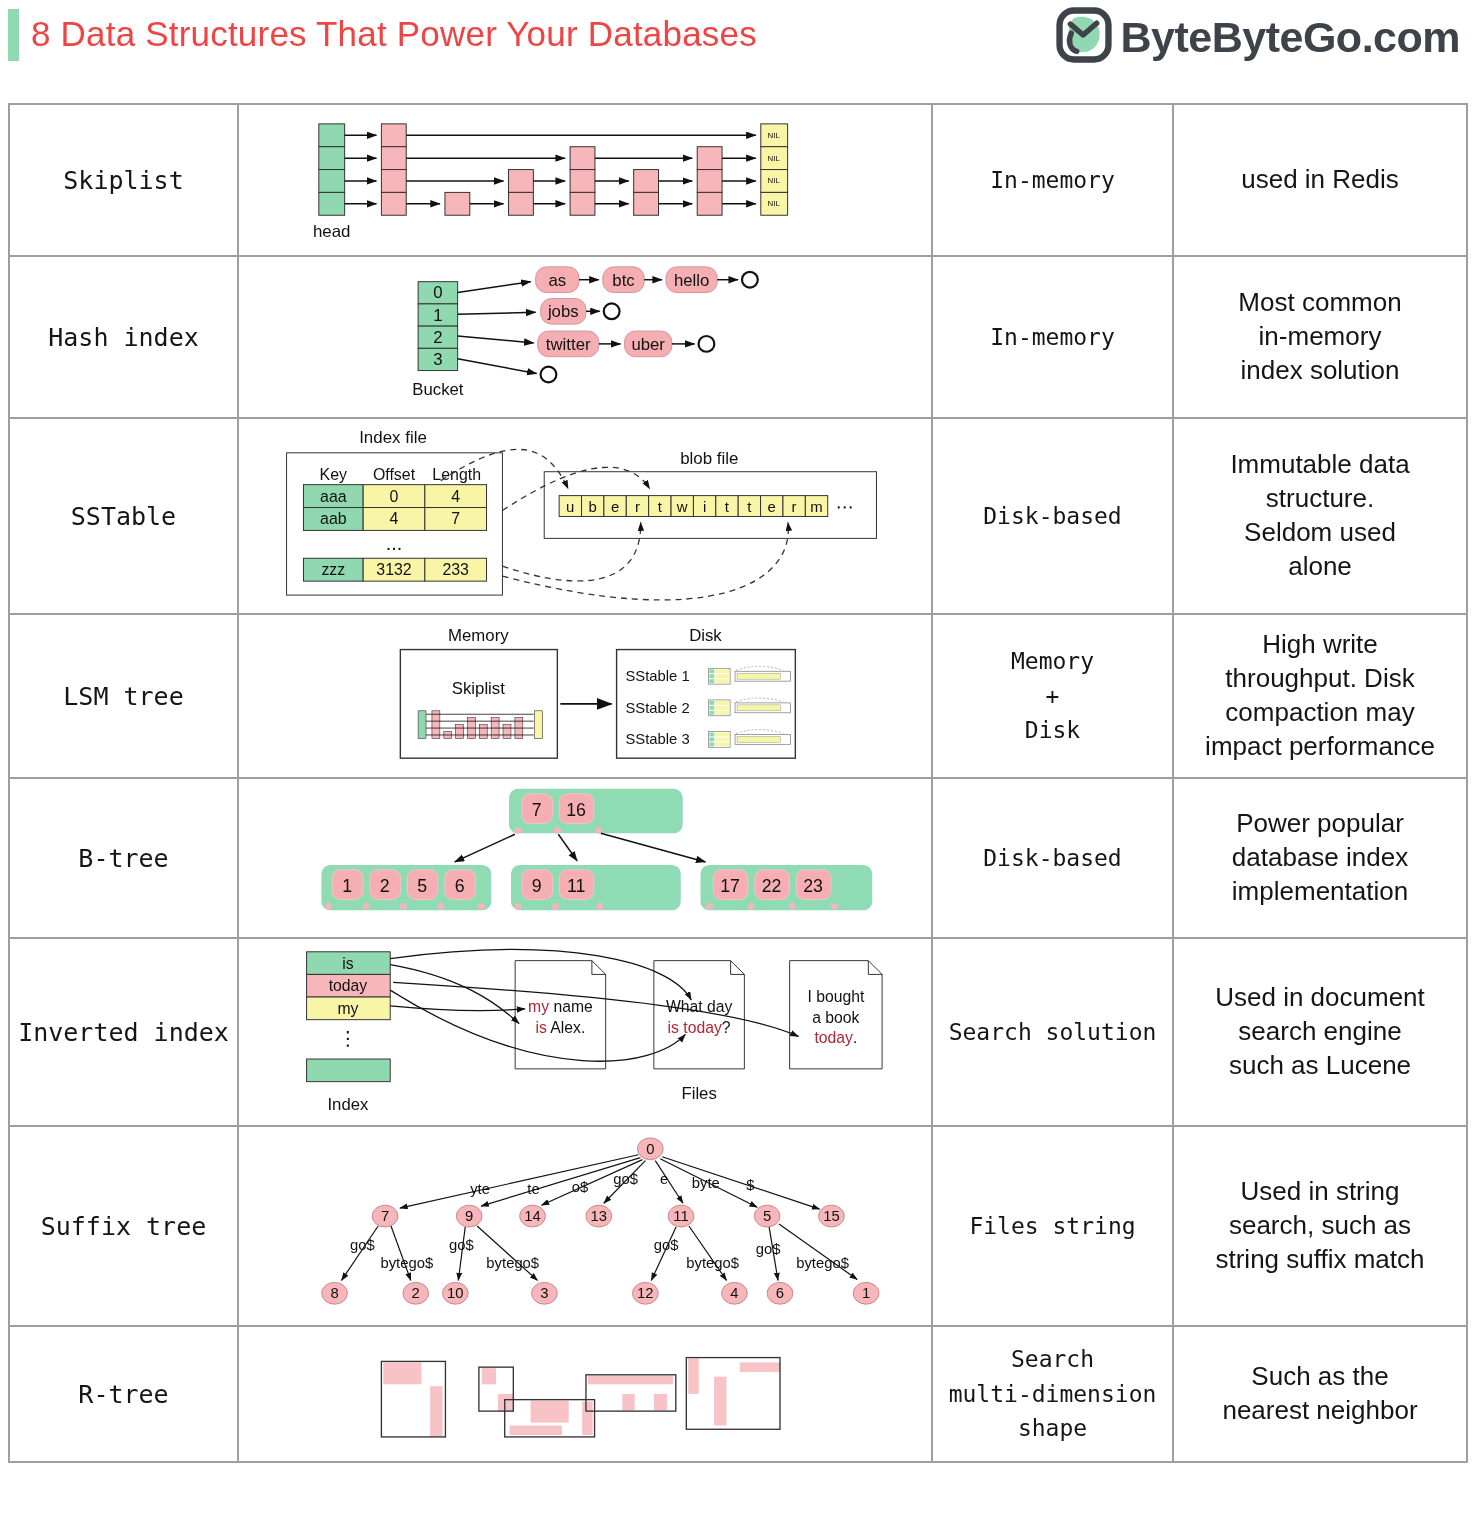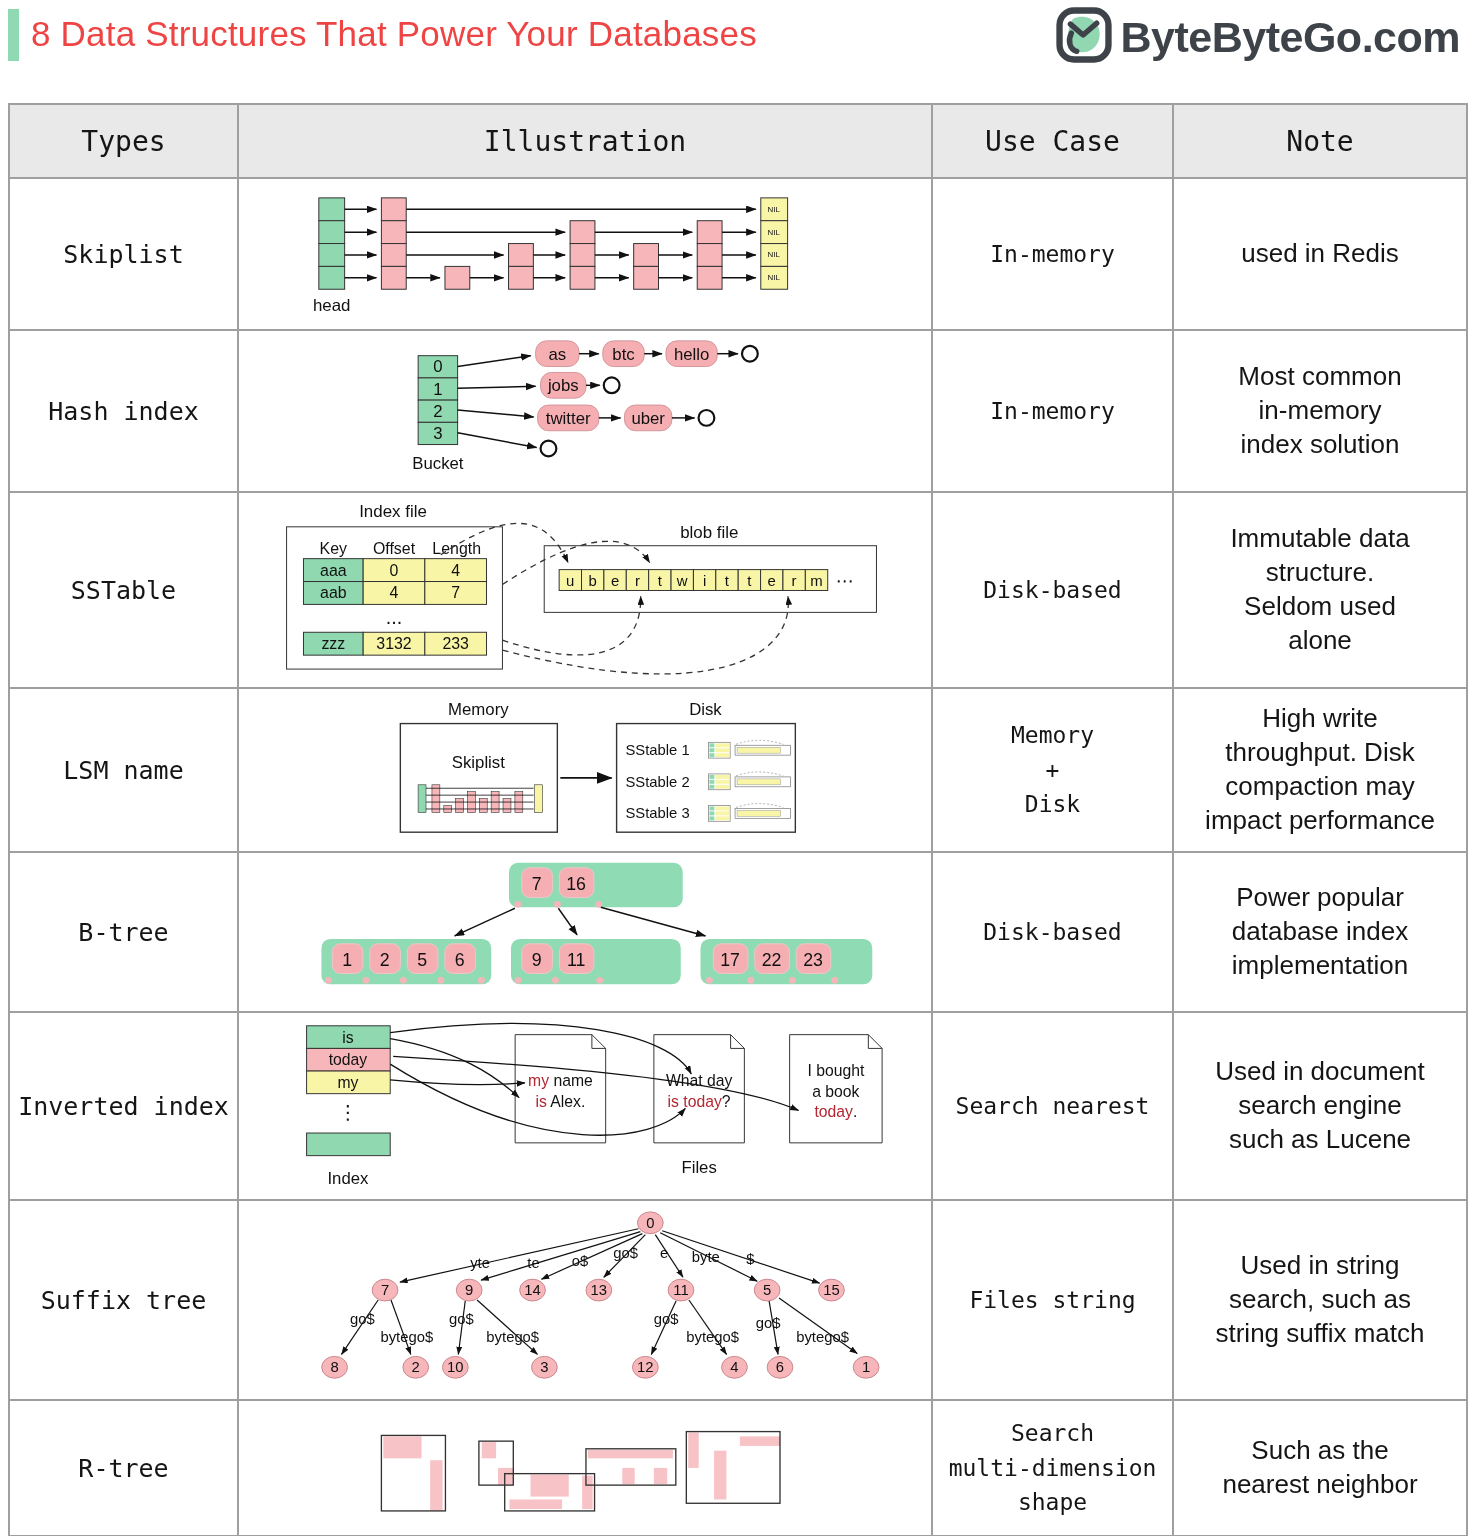--- a/index.html
+++ b/index.html
@@ -38,26 +38,20 @@
 
 <table class="main">
   <colgroup>
       <col style="width:229px">
       <col style="width:694px">
       <col style="width:241px">
       <col style="width:294px">
     </colgroup>
 
   <tbody>
-      <tr>
-    <th>Types</th>
-    <th>Illustration</th>
-    <th>Use Case</th>
-    <th>Note</th>
-  </tr>
 
   <tr style="height:148px">
     <td class="type">Skiplist</td>
     <td class="illus">
       <svg width="690" height="146" viewBox="0 0 690 147">
         <defs>
               <marker id="ask" markerWidth="8" markerHeight="6" refX="6.5" refY="2.5" orient="auto">
                 <path d="M0 0 L7 2.5 L0 5 Z" fill="#111"></path>
               </marker>
             </defs>
@@ -255,21 +249,21 @@
       </svg>
     </td>
     <td class="use">Disk-based</td>
     <td class="note">Immutable data
 structure.
 Seldom used
 alone</td>
   </tr>
 
   <tr style="height:160px">
-    <td class="type">LSM name</td>
+    <td class="type">LSM tree</td>
     <td class="illus">
       <svg width="690" height="158" viewBox="0 0 690 160">
         <defs>
               <marker id="alm" markerWidth="9" markerHeight="7" refX="7.5" refY="3" orient="auto">
                 <path d="M0 0 L8 3 L0 6 Z" fill="#111"></path>
               </marker>
             </defs>
         <text x="237" y="26" font-size="17" text-anchor="middle">Memory</text>
         <rect x="158" y="35" width="159" height="110" fill="none" stroke="#333" stroke-width="1.4"></rect>
         <text x="237" y="80" font-size="17" text-anchor="middle">Skiplist</text>
@@ -461,21 +455,21 @@
         <text x="461" y="163" font-size="17" text-anchor="middle">Files</text>
         <g stroke="#111" stroke-width="1.3" fill="none">
           <path d="M147 20 C320 -4 432 22 453 62" marker-end="url(#aiv)"></path>
           <path d="M147 26 C215 38 252 62 278 86" marker-end="url(#aiv)"></path>
           <path d="M147 68 C210 74 248 74 284 71" marker-end="url(#aiv)"></path>
           <path d="M147 52 C300 148 415 132 447 97" marker-end="url(#aiv)"></path>
           <path d="M150 44 C380 58 505 74 562 99" marker-end="url(#aiv)"></path>
         </g>
       </svg>
     </td>
-    <td class="use">Search nearest</td>
+    <td class="use">Search solution</td>
     <td class="note">Used in document
 search engine
 such as Lucene</td>
   </tr>
 
   <tr style="height:196px">
     <td class="type">Suffix tree</td>
     <td class="illus">
       <svg width="690" height="194" viewBox="0 0 690 196">
         <defs>

